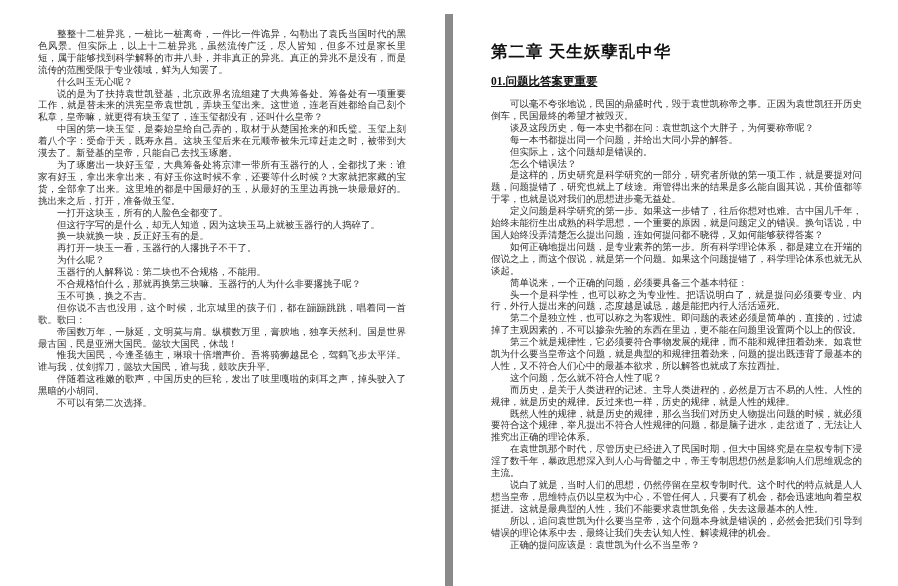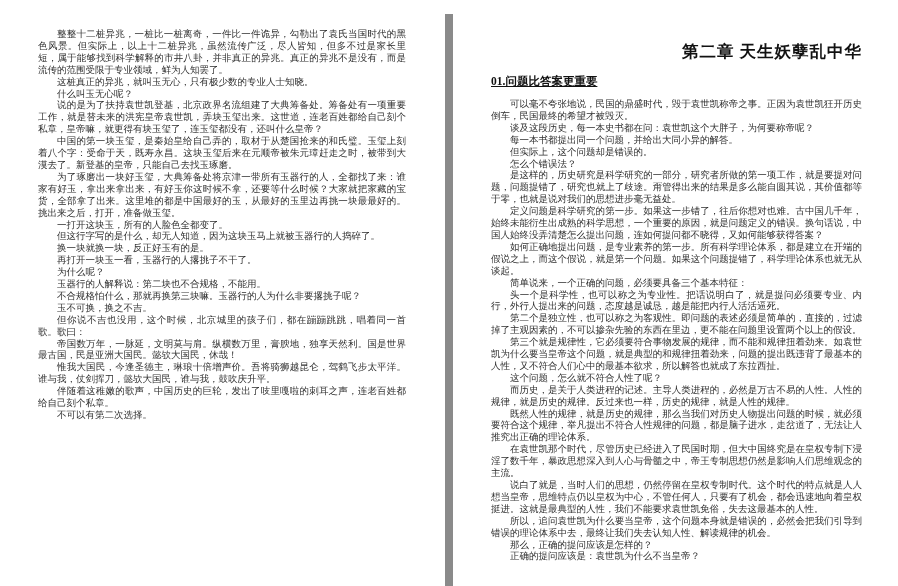--- a/index.html
+++ b/index.html
@@ -27,21 +27,21 @@
     line-height:11.9px;
     text-indent:2em;
     text-align:justify;
     color:var(--text);
   }
   h1.chapter-title{
     margin:6px 0 12px 0;
     font-size:16.5px;
     line-height:21px;
     font-weight:700;
-    text-align:right;
+    text-align:left;
     color:var(--heading);
     letter-spacing:1px;
   }
   h2.section-heading{
     margin:0 0 10px 0;
     font-size:11.5px;
     line-height:15px;
     font-weight:700;
     text-align:left;
     color:var(--heading);
@@ -49,37 +49,36 @@
   }
 </style>
 </head>
 <body>
 
 <div class="book">
 
   <div class="page">
     <div class="page-inner-left">
       <p class="body-para">整整十二桩异兆，一桩比一桩离奇，一件比一件诡异，勾勒出了袁氏当国时代的黑色风景。但实际上，以上十二桩异兆，虽然流传广泛，尽人皆知，但多不过是家长里短，属于能够找到科学解释的市井八卦，并非真正的异兆。真正的异兆不是没有，而是流传的范围受限于专业领域，鲜为人知罢了。</p>
-      <p class="body-para">这桩真正的异兆，就叫玉无心，只有极少数的专业人士知晓。</p>
       <p class="body-para">什么叫玉无心呢？</p>
       <p class="body-para">说的是为了扶持袁世凯登基，北京政界名流组建了大典筹备处。筹备处有一项重要工作，就是替未来的洪宪皇帝袁世凯，弄块玉玺出来。这世道，连老百姓都给自己刻个私章，皇帝嘛，就更得有块玉玺了，连玉玺都没有，还叫什么皇帝？</p>
       <p class="body-para">中国的第一块玉玺，是秦始皇给自己弄的，取材于从楚国抢来的和氏璧。玉玺上刻着八个字：受命于天，既寿永昌。这块玉玺后来在元顺帝被朱元璋赶走之时，被带到大漠去了。新登基的皇帝，只能自己去找玉琢磨。</p>
       <p class="body-para">为了琢磨出一块好玉玺，大典筹备处将京津一带所有玉器行的人，全都找了来：谁家有好玉，拿出来拿出来，有好玉你这时候不拿，还要等什么时候？大家就把家藏的宝货，全部拿了出来。这里堆的都是中国最好的玉，从最好的玉里边再挑一块最最好的。挑出来之后，打开，准备做玉玺。</p>
       <p class="body-para">一打开这块玉，所有的人脸色全都变了。</p>
       <p class="body-para">但这行字写的是什么，却无人知道，因为这块玉马上就被玉器行的人捣碎了。</p>
       <p class="body-para">换一块就换一块，反正好玉有的是。</p>
       <p class="body-para">再打开一块玉一看，玉器行的人撂挑子不干了。</p>
       <p class="body-para">为什么呢？</p>
       <p class="body-para">玉器行的人解释说：第二块也不合规格，不能用。</p>
       <p class="body-para">不合规格怕什么，那就再换第三块嘛。玉器行的人为什么非要撂挑子呢？</p>
       <p class="body-para">玉不可换，换之不吉。</p>
       <p class="body-para">但你说不吉也没用，这个时候，北京城里的孩子们，都在蹦蹦跳跳，唱着同一首歌。歌曰：</p>
       <p class="body-para">帝国数万年，一脉延，文明莫与肩。纵横数万里，膏腴地，独享天然利。国是世界最古国，民是亚洲大国民。懿欤大国民，休哉！</p>
       <p class="body-para">惟我大国民，今逢圣德主，琳琅十倍增声价。吾将骑狮越昆仑，驾鹤飞步太平洋。谁与我，仗剑挥刀，懿欤大国民，谁与我，鼓吹庆升平。</p>
-      <p class="body-para">伴随着这稚嫩的歌声，中国历史的巨轮，发出了吱里嘎啦的刺耳之声，连老百姓都给自己刻个私章。</p>
+      <p class="body-para">伴随着这稚嫩的歌声，中国历史的巨轮，发出了吱里嘎啦的刺耳之声，掉头驶入了黑暗的小胡同。</p>
       <p class="body-para">不可以有第二次选择。</p>
     </div>
   </div>
 
   <div class="divider"></div>
 
   <div class="page">
     <div class="page-inner-right">
       <h1 class="chapter-title">第二章 天生妖孽乱中华</h1>
       <h2 class="section-heading">01.问题比答案更重要</h2>
@@ -94,19 +93,18 @@
       <p class="body-para">简单说来，一个正确的问题，必须要具备三个基本特征：</p>
       <p class="body-para">头一个是科学性，也可以称之为专业性。把话说明白了，就是提问必须要专业、内行，外行人提出来的问题，态度越是诚恳，越是能把内行人活活逼死。</p>
       <p class="body-para">第二个是独立性，也可以称之为客观性。即问题的表述必须是简单的，直接的，过滤掉了主观因素的，不可以掺杂先验的东西在里边，更不能在问题里设置两个以上的假设。</p>
       <p class="body-para">第三个就是规律性，它必须要符合事物发展的规律，而不能和规律扭着劲来。如袁世凯为什么要当皇帝这个问题，就是典型的和规律扭着劲来，问题的提出既违背了最基本的人性，又不符合人们心中的最基本欲求，所以解答也就成了东拉西扯。</p>
       <p class="body-para">这个问题，怎么就不符合人性了呢？</p>
       <p class="body-para">而历史，是关于人类进程的记述。主导人类进程的，必然是万古不易的人性。人性的规律，就是历史的规律。反过来也一样，历史的规律，就是人性的规律。</p>
       <p class="body-para">既然人性的规律，就是历史的规律，那么当我们对历史人物提出问题的时候，就必须要符合这个规律，举凡提出不符合人性规律的问题，都是脑子进水，走岔道了，无法让人推究出正确的理论体系。</p>
       <p class="body-para">在袁世凯那个时代，尽管历史已经进入了民国时期，但大中国终究是在皇权专制下浸淫了数千年，暴政思想深入到人心与骨髓之中，帝王专制思想仍然是影响人们思维观念的主流。</p>
       <p class="body-para">说白了就是，当时人们的思想，仍然停留在皇权专制时代。这个时代的特点就是人人想当皇帝，思维特点仍以皇权为中心，不管任何人，只要有了机会，都会迅速地向着皇权挺进。这就是最典型的人性，我们不能要求袁世凯免俗，失去这最基本的人性。</p>
       <p class="body-para">所以，追问袁世凯为什么要当皇帝，这个问题本身就是错误的，必然会把我们引导到错误的理论体系中去，最终让我们失去认知人性、解读规律的机会。</p>
-      <p class="body-para">那么，正确的提问应该是怎样的？</p>
       <p class="body-para">正确的提问应该是：袁世凯为什么不当皇帝？</p>
 
     </div>
   </div>
 
 </div>
 
 </body></html>

